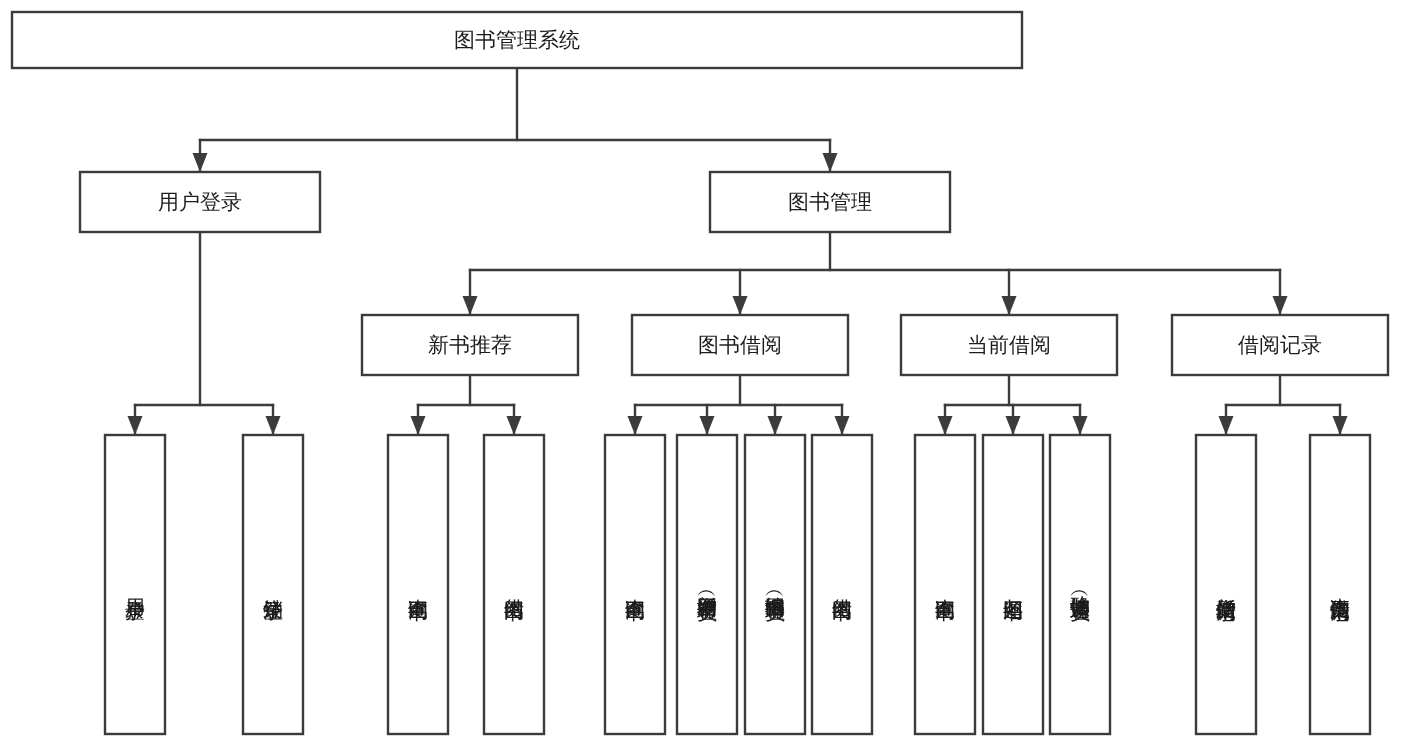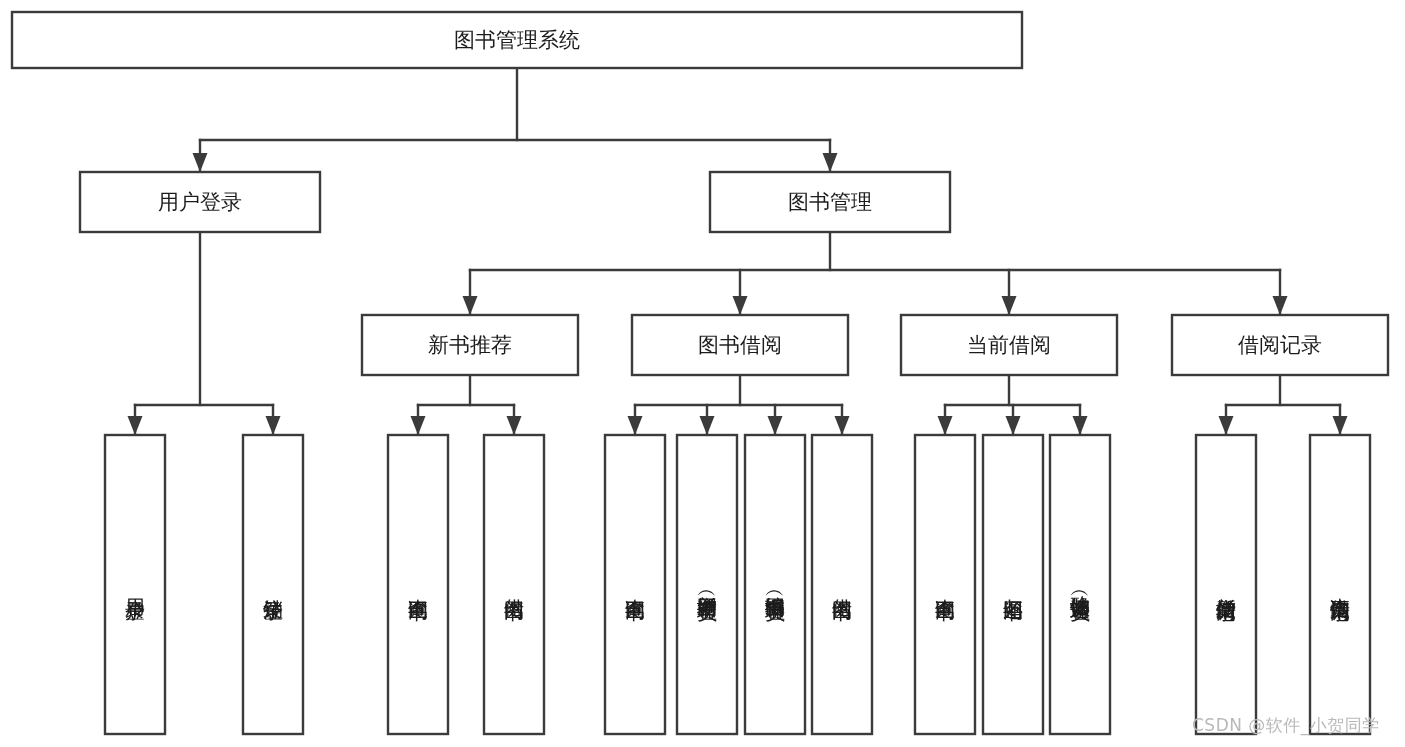--- a/index.html
+++ b/index.html
@@ -172,14 +172,13 @@
       <div class="leaf-label" style="left: 605px; top: 435px; width: 60px; height: 299px;">查询图书</div>
       <div class="leaf-label" style="left: 677px; top: 435px; width: 60px; height: 299px;">新增图书（管理员）</div>
       <div class="leaf-label" style="left: 745px; top: 435px; width: 60px; height: 299px;">编辑图书（管理员）</div>
       <div class="leaf-label" style="left: 812px; top: 435px; width: 60px; height: 299px;">借阅图书</div>
       <div class="leaf-label" style="left: 915px; top: 435px; width: 60px; height: 299px;">查询图书</div>
       <div class="leaf-label" style="left: 983px; top: 435px; width: 60px; height: 299px;">归还图书</div>
       <div class="leaf-label" style="left: 1050px; top: 435px; width: 60px; height: 299px;">确认归还（管理员）</div>
       <div class="leaf-label" style="left: 1196px; top: 435px; width: 60px; height: 299px;">新增借阅记录</div>
       <div class="leaf-label" style="left: 1310px; top: 435px; width: 60px; height: 299px;">查询借阅记录</div>
     </div>
-  <div class="watermark" style="left: 1192px; top: 714px;">CSDN @软件_小贺同学</div>
 </div>
 
 </body></html>

